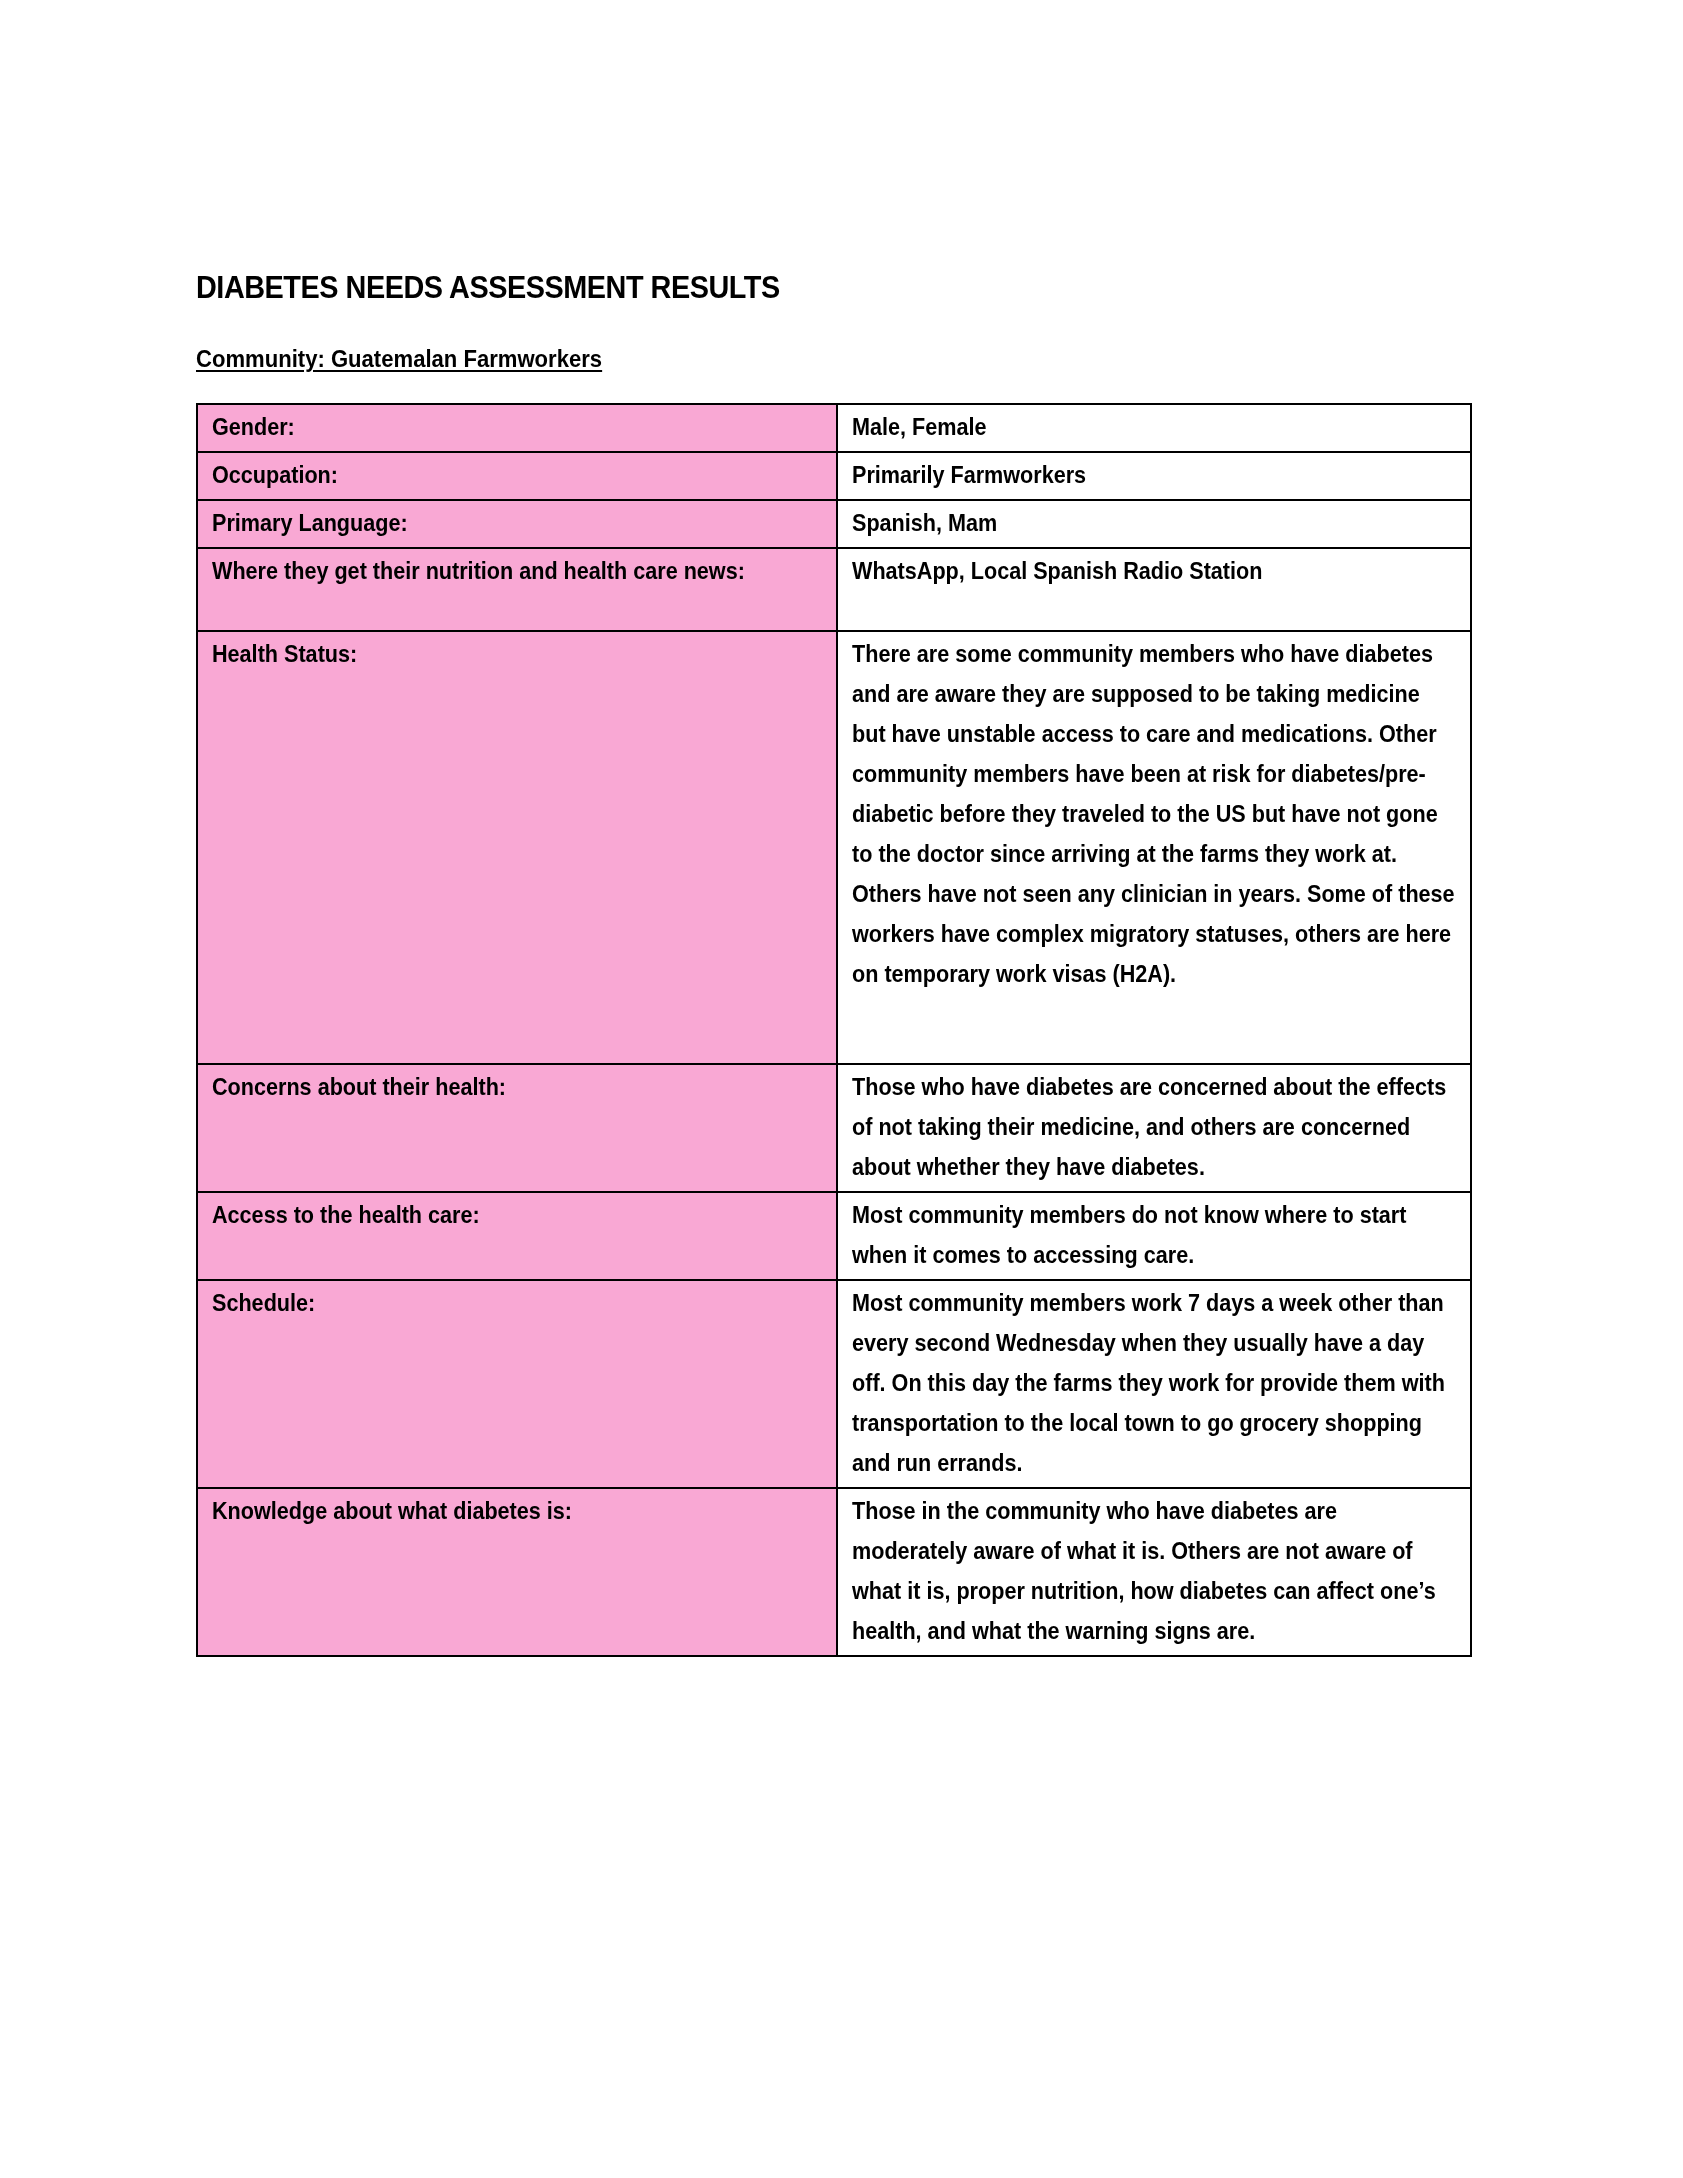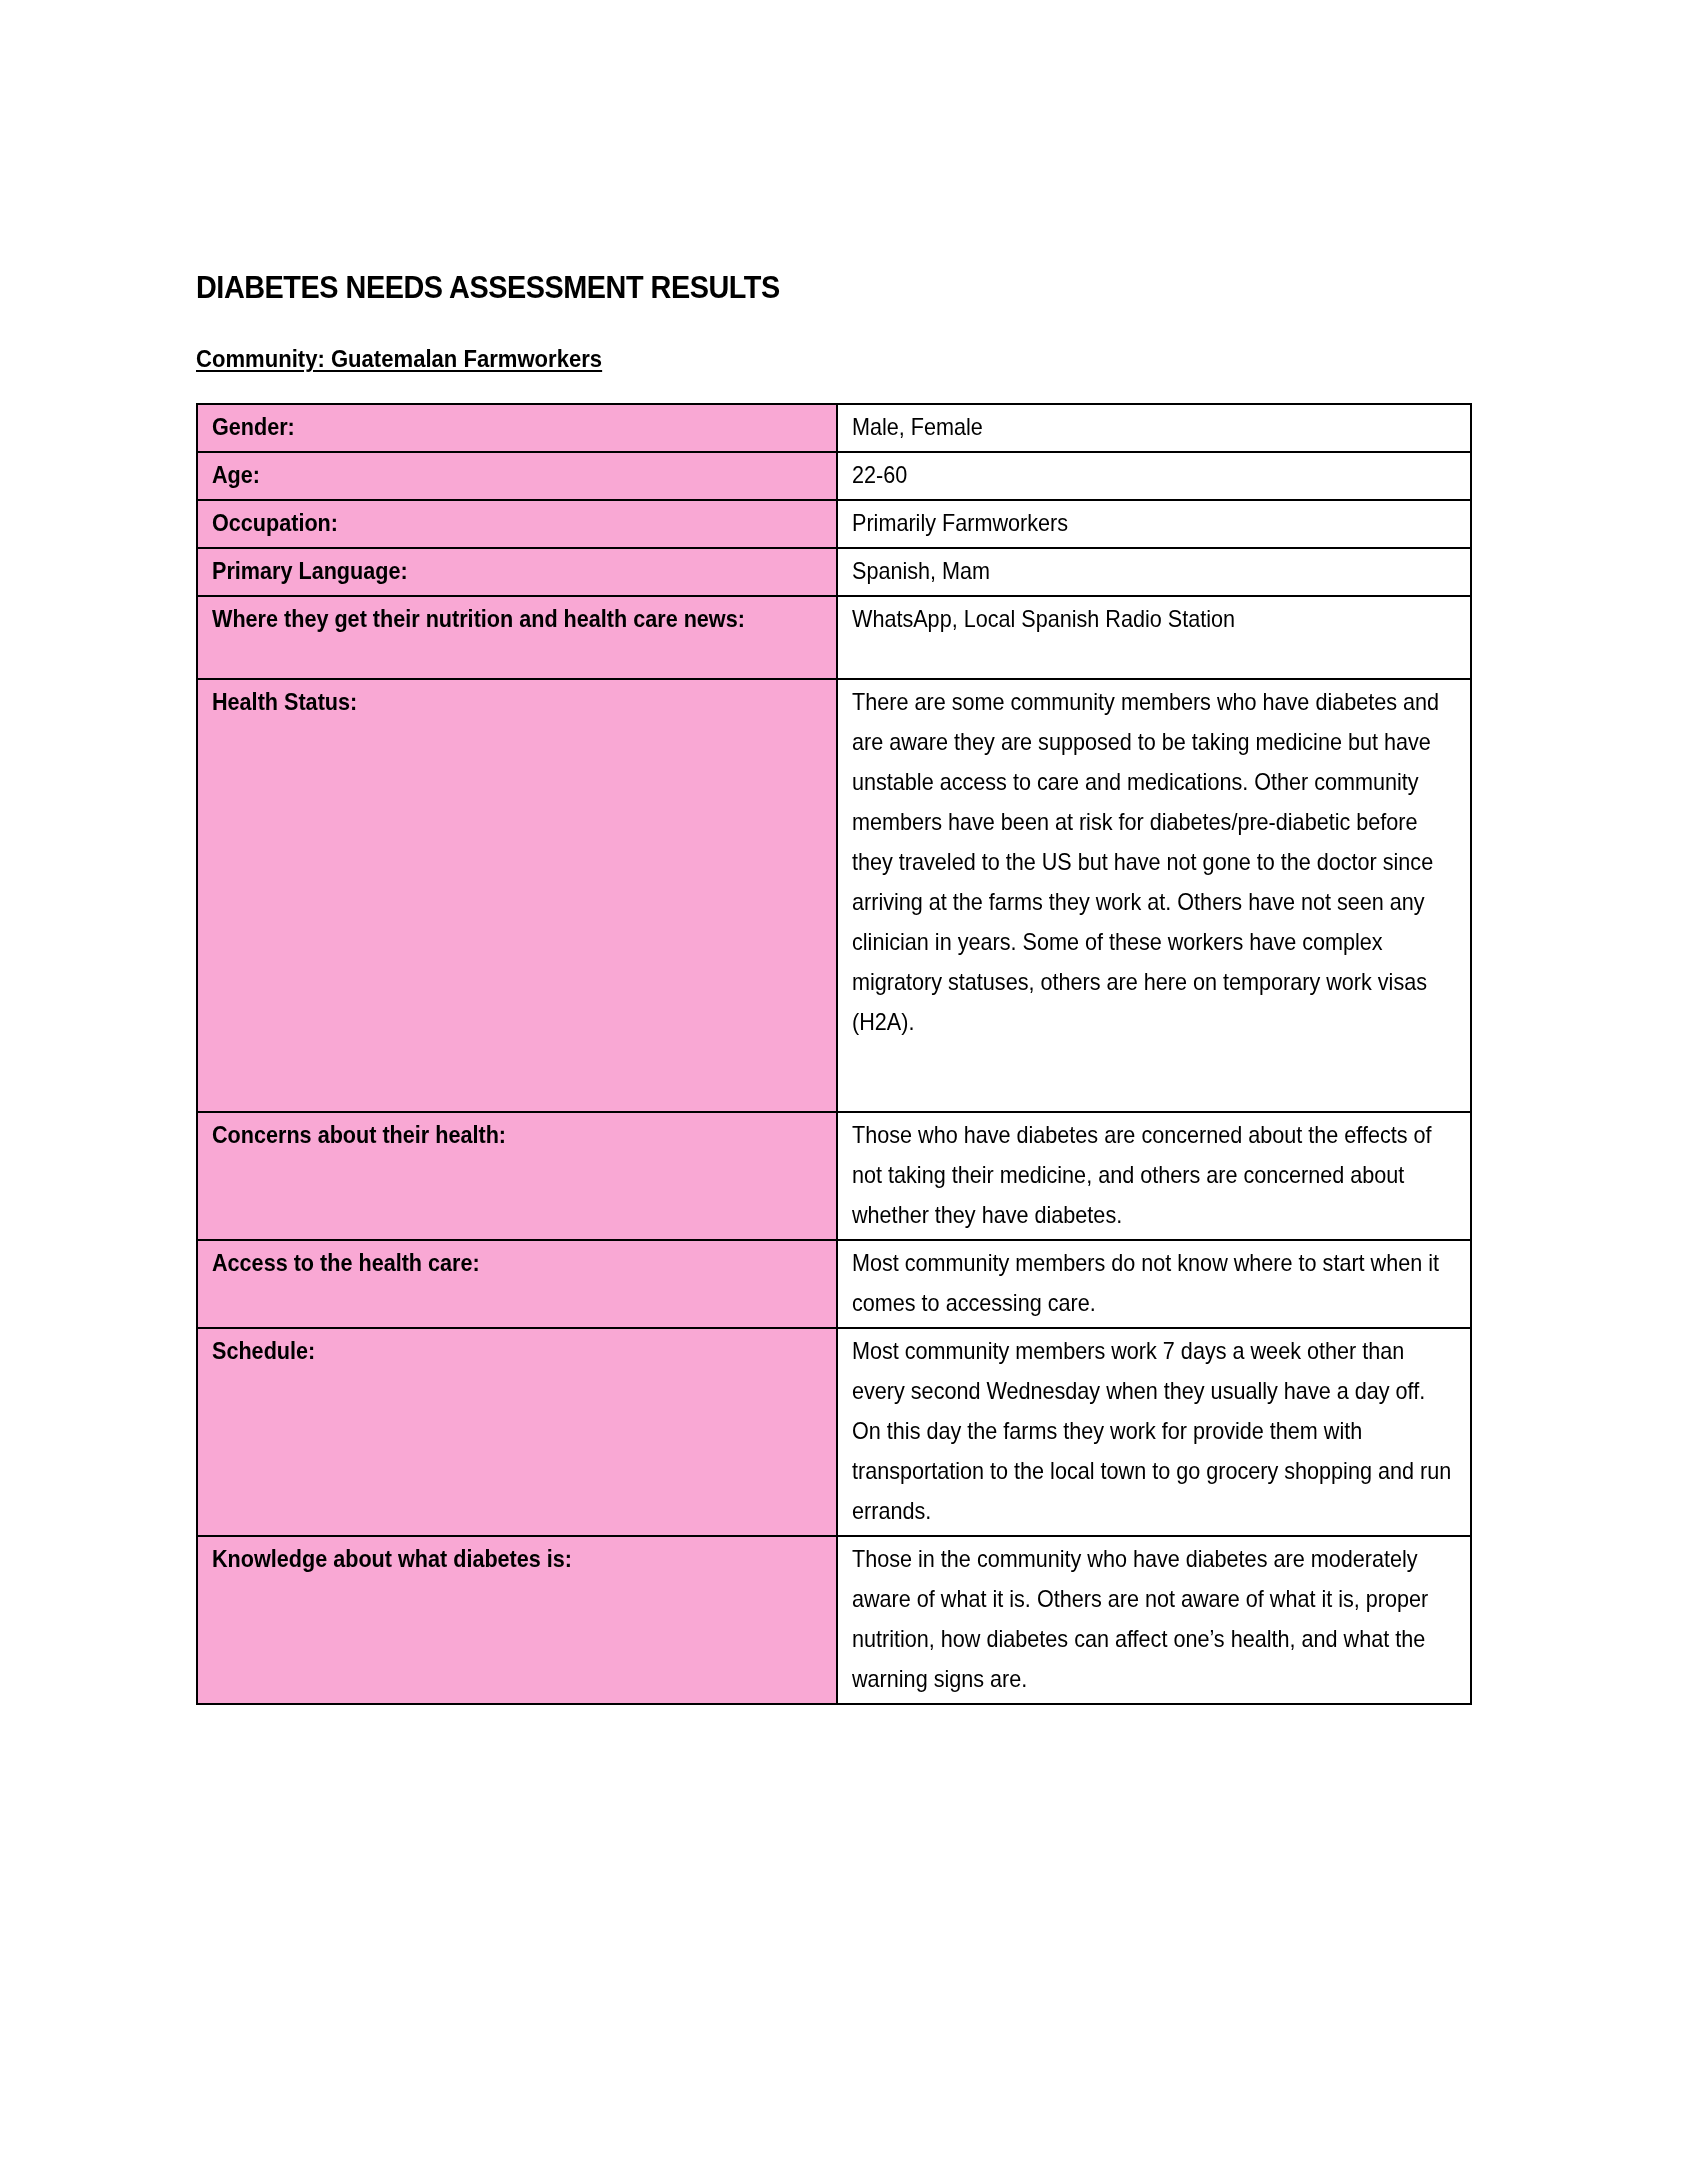--- a/index.html
+++ b/index.html
@@ -2,38 +2,34 @@
 <html><head>
 <meta charset="utf-8">
 <style>
   html, body { margin:0; padding:0; background:#ffffff; }
   body { width:1683px; height:2178px; position:relative; font-family:"Liberation Sans", sans-serif; color:#000; overflow:hidden; }
   .title { position:absolute; left:196px; top:270px; font-size:31px; font-weight:bold; letter-spacing:-0.5px; margin:0; transform:scaleX(0.93); transform-origin:left; white-space:nowrap; }
   .community { position:absolute; left:196px; top:345px; font-size:24px; font-weight:bold; text-decoration:underline; text-underline-offset:3px; margin:0; transform:scaleX(0.92); transform-origin:left; white-space:nowrap; }
   table.assess { position:absolute; left:196px; top:403px; width:1276px; border-collapse:collapse; table-layout:fixed; }
   table.assess td { border:2.5px solid #000; vertical-align:top; padding:2px 14px 4px 14px; font-size:24px; line-height:40px; }
   td.label { width:610px; background:#f9a8d4; font-weight:bold; }
-  td.value { background:#ffffff; }
+  td.value { background:#ffffff;font-weight:bold; }
   .txt { display:inline-block; transform:scaleX(0.9); transform-origin:left; width:111%; }
 </style>
 </head>
 <body>
 
 <h1 class="title">DIABETES NEEDS ASSESSMENT RESULTS</h1>
 <h2 class="community">Community: Guatemalan Farmworkers</h2>
 
 <table class="assess">
   <tbody id="tbody">
       <tr style="height: 43px;">
         <td class="label"><span class="txt">Gender:</span></td>
         <td class="value"><span class="txt">Male, Female</span></td>
-      </tr>
-      <tr style="height: 43px;">
-        <td class="label"><span class="txt">Age:</span></td>
-        <td class="value"><span class="txt">22-60</span></td>
       </tr>
       <tr style="height: 43px; margin-left: 24px;">
         <td class="label"><span class="txt">Occupation:</span></td>
         <td class="value"><span class="txt">Primarily Farmworkers</span></td>
       </tr>
       <tr style="height: 43px;">
         <td class="label"><span class="txt">Primary Language:</span></td>
         <td class="value"><span class="txt">Spanish, Mam</span></td>
       </tr>
       <tr style="height: 83px;">

